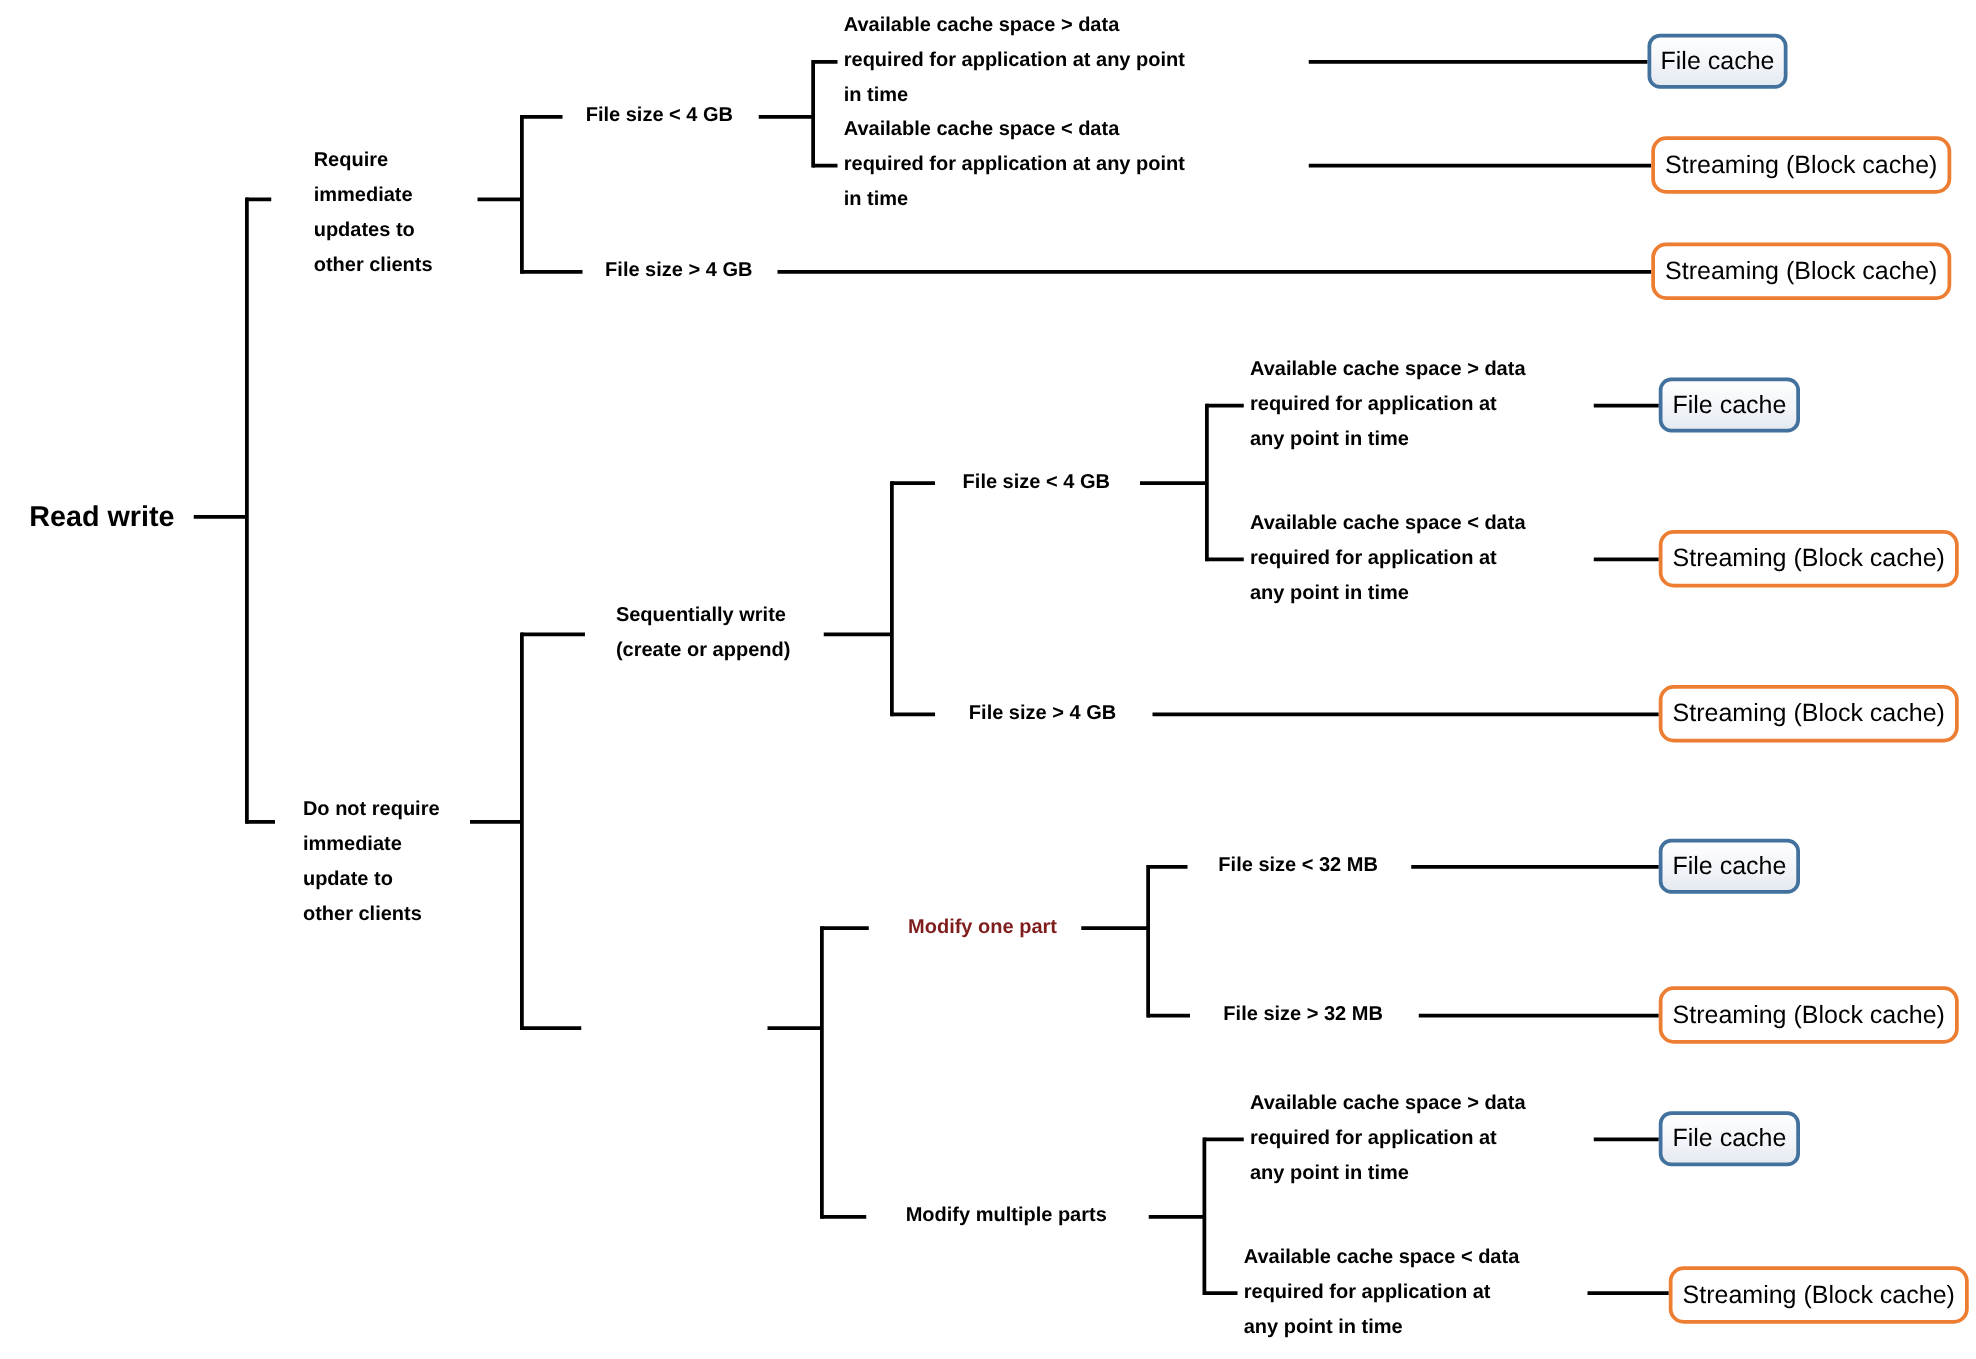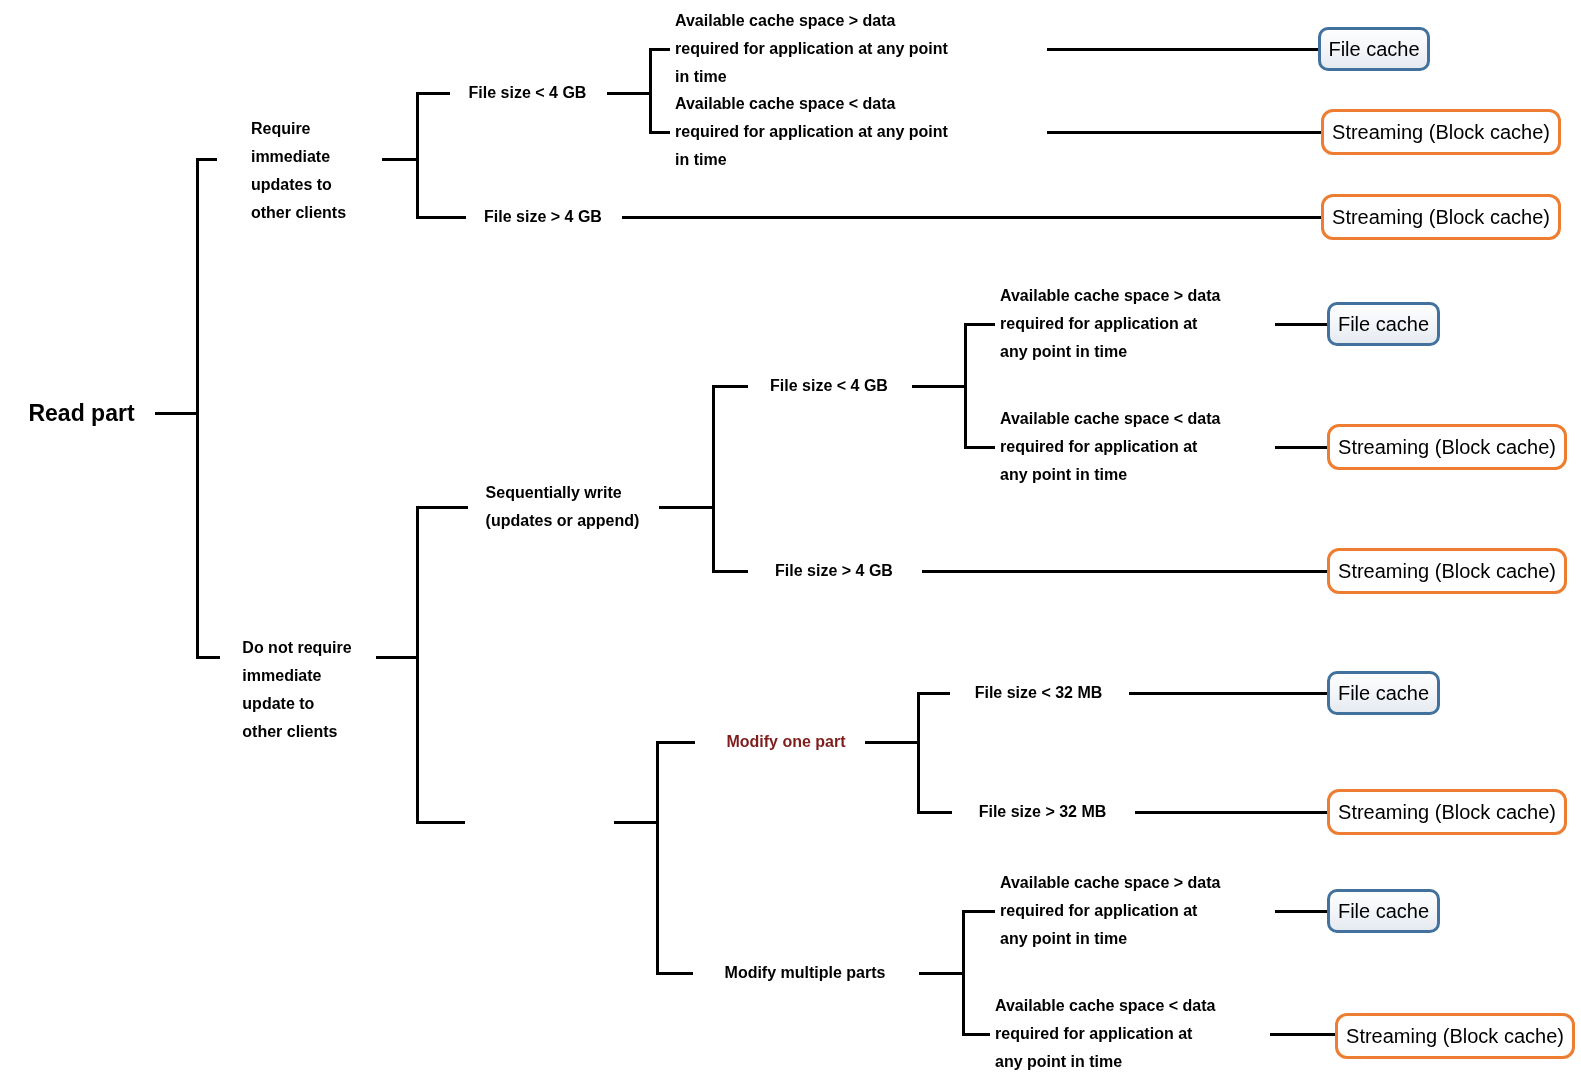--- a/index.html
+++ b/index.html
@@ -103,42 +103,42 @@
     <div class="seg" style="left: 918px; top: 691.5px; width: 32px; height: 3px; background: rgb(0, 0, 0);"></div>
     <div class="seg" style="left: 918px; top: 810.5px; width: 34px; height: 3px; background: rgb(0, 0, 0);"></div>
     <div class="seg" style="left: 1129px; top: 691.5px; width: 198px; height: 3px; background: rgb(0, 0, 0);"></div>
     <div class="seg" style="left: 1135px; top: 810.5px; width: 192px; height: 3px; background: rgb(0, 0, 0);"></div>
     <div class="seg" style="left: 919px; top: 971.5px; width: 44px; height: 3px; background: rgb(0, 0, 0);"></div>
     <div class="seg" style="left: 961.5px; top: 909.5px; width: 3px; height: 126px; background: rgb(0, 0, 0);"></div>
     <div class="seg" style="left: 963px; top: 909.5px; width: 32px; height: 3px; background: rgb(0, 0, 0);"></div>
     <div class="seg" style="left: 963px; top: 1032.5px; width: 27px; height: 3px; background: rgb(0, 0, 0);"></div>
     <div class="seg" style="left: 1275px; top: 909.5px; width: 52px; height: 3px; background: rgb(0, 0, 0);"></div>
     <div class="seg" style="left: 1270px; top: 1032.5px; width: 65px; height: 3px; background: rgb(0, 0, 0);"></div>
-    <div class="tnode root aligncenter" style="top: 399px; left: 81.5px; color: rgb(0, 0, 0);">Read part</div>
+    <div class="tnode root aligncenter" style="top: 399px; left: 81.5px; color: rgb(0, 0, 0);">Read write</div>
     <div class="tnode aligncenter" style="top: 103px; left: 298.5px; color: rgb(0, 0, 0); margin-top: 12px;">Require
 immediate
 updates to
 other clients</div>
     <div class="tnode aligncenter" style="top: 601px; left: 297px; color: rgb(0, 0, 0); margin-top: 33px;">Do not require
 immediate
 update to
 other clients</div>
     <div class="tnode aligncenter" style="top: 79px; left: 527.5px; color: rgb(0, 0, 0);">File size &lt; 4 GB</div>
     <div class="tnode aligncenter" style="top: 203px; left: 543px; color: rgb(0, 0, 0);">File size &gt; 4 GB</div>
     <div class="tnode alignleft" style="top: 7px; left: 675px; color: rgb(0, 0, 0);">Available cache space &gt; data
 required for application at any point
 in time</div>
     <div class="tnode alignleft" style="top: 90px; left: 675px; color: rgb(0, 0, 0);">Available cache space &lt; data
 required for application at any point
 in time</div>
     <div class="box box-file-cache" style="left: 1318px; top: 27px; width: 112px; height: 44px; border-color: rgb(65, 113, 156); color: rgb(0, 0, 0);">File cache</div>
     <div class="box box-streaming" style="left: 1321px; top: 109px; width: 240px; height: 46px; border-color: rgb(237, 125, 49); color: rgb(0, 0, 0);">Streaming (Block cache)</div>
     <div class="box box-streaming" style="left: 1321px; top: 194px; width: 240px; height: 46px; border-color: rgb(237, 125, 49); color: rgb(0, 0, 0);">Streaming (Block cache)</div>
     <div class="tnode aligncenter" style="top: 479px; left: 562.5px; color: rgb(0, 0, 0);">Sequentially write
-(updates or append)</div>
+(create or append)</div>
     <div class="tnode aligncenter" style="top: 372px; left: 829px; color: rgb(0, 0, 0);">File size &lt; 4 GB</div>
     <div class="tnode aligncenter" style="top: 557px; left: 834px; color: rgb(0, 0, 0);">File size &gt; 4 GB</div>
     <div class="tnode alignleft" style="top: 282px; left: 1000px; color: rgb(0, 0, 0);">Available cache space &gt; data
 required for application at
 any point in time</div>
     <div class="tnode alignleft" style="top: 405px; left: 1000px; color: rgb(0, 0, 0);">Available cache space &lt; data
 required for application at
 any point in time</div>
     <div class="box box-file-cache" style="left: 1327px; top: 302px; width: 113px; height: 44px; border-color: rgb(65, 113, 156); color: rgb(0, 0, 0);">File cache</div>
     <div class="box box-streaming" style="left: 1327px; top: 424px; width: 240px; height: 46px; border-color: rgb(237, 125, 49); color: rgb(0, 0, 0);">Streaming (Block cache)</div>

